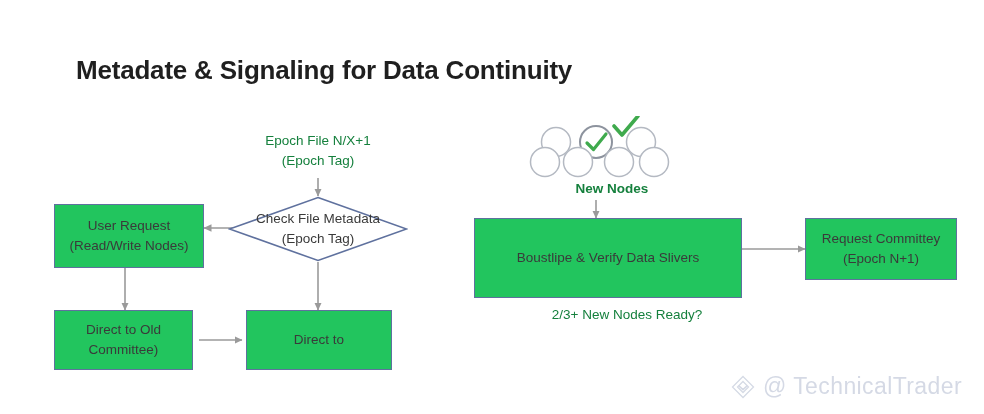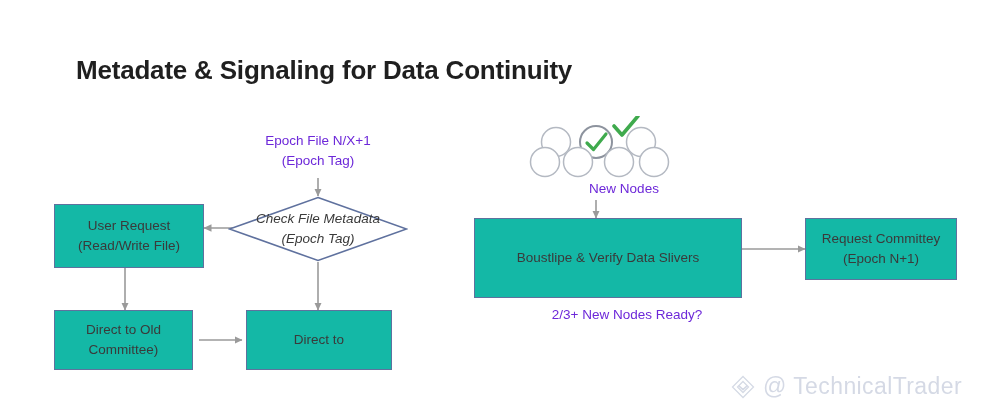--- a/index.html
+++ b/index.html
@@ -17,43 +17,43 @@
     position:absolute;left:52px;top:55px;
     font-size:26px;font-weight:bold;color:#1f1f1f;
     letter-spacing:-0.2px;
     margin-left:24px;
   }
 
   
   .box{
     position:absolute;
     border:1.6px solid #5f719e;
-    background:#14b8a6;
+    background:#22c55e;
     box-sizing:border-box;
     display:flex;align-items:center;justify-content:center;
     text-align:center;
     font-size:13.5px;color:#3a3a3a;
     line-height:1.45;
   }
   .box .l1,.box .l2{display:block;white-space:nowrap;}
 
   
-  .diamond-wrap{position:absolute;font-style:italic;}
+  .diamond-wrap{position:absolute;}
   .diamond-wrap svg{position:absolute;left:0;top:0;}
   .diamond-label{
     position:absolute;left:0;top:0;width:100%;height:100%;
     display:flex;flex-direction:column;align-items:center;justify-content:center;
     font-size:13.5px;color:#3a3a3a;line-height:1.45;text-align:center;
     white-space:nowrap;
   }
 
   
   .ftext{
     position:absolute;text-align:center;
-    font-size:13.5px;color:#6d28d9;line-height:1.45;
+    font-size:13.5px;color:#15803d;line-height:1.45;
     white-space:nowrap;
   }
   .ftext .l1,.ftext .l2{display:block;}
 
   
   .connectors{position:absolute;left:0;top:0;width:984px;height:414px;}
 
   
   .cluster{position:absolute;left:528px;top:116px;width:160px;height:62px;}
   .cluster svg{display:block;}
@@ -108,21 +108,21 @@
     </svg>
     <div class="diamond-label">
       <span>Check File Metadata</span>
       <span>(Epoch Tag)</span>
     </div>
   </div>
 
   <div class="box" style="left:54px;top:204px;width:150px;height:64px;">
     <div>
       <span class="l1">User Request</span>
-      <span class="l2">(Read/Write File)</span>
+      <span class="l2">(Read/Write Nodes)</span>
     </div>
   </div>
 
   <div class="box" style="left:54px;top:310px;width:139px;height:60px;">
     <div>
       <span class="l1">Direct to Old</span>
       <span class="l2">Committee)</span>
     </div>
   </div>
 
@@ -143,21 +143,21 @@
       <circle cx="50" cy="46" r="14.5" fill="#ffffff" stroke="#b4b9c2" stroke-width="1.5"></circle>
       <circle cx="91" cy="46" r="14.5" fill="#ffffff" stroke="#b4b9c2" stroke-width="1.5"></circle>
       <circle cx="126" cy="46" r="14.5" fill="#ffffff" stroke="#b4b9c2" stroke-width="1.5"></circle>
 
       <path d="M59,27 L65.5,33.5 L78,18" fill="none" stroke="#3faa4d" stroke-width="3.2" stroke-linecap="round" stroke-linejoin="round"></path>
 
       <path d="M86,10 L94,19 L110,0" fill="none" stroke="#3faa4d" stroke-width="3.6" stroke-linecap="round" stroke-linejoin="round"></path>
     </svg>
   </div>
 
-  <div class="ftext" style="left:544px;top:179px;width:160px;">New Nodes</div>
+  <div class="ftext" style="left:532px;top:179px;width:160px;font-weight:bold;">New Nodes</div>
 
   <div class="box" style="left:474px;top:218px;width:268px;height:80px;">
     <span>Boustlipe &amp; Verify Data Slivers</span>
   </div>
 
   <div class="box" style="left:805px;top:218px;width:152px;height:62px;">
     <div>
       <span class="l1">Request Committey</span>
       <span class="l2">(Epoch N+1)</span>
     </div>

